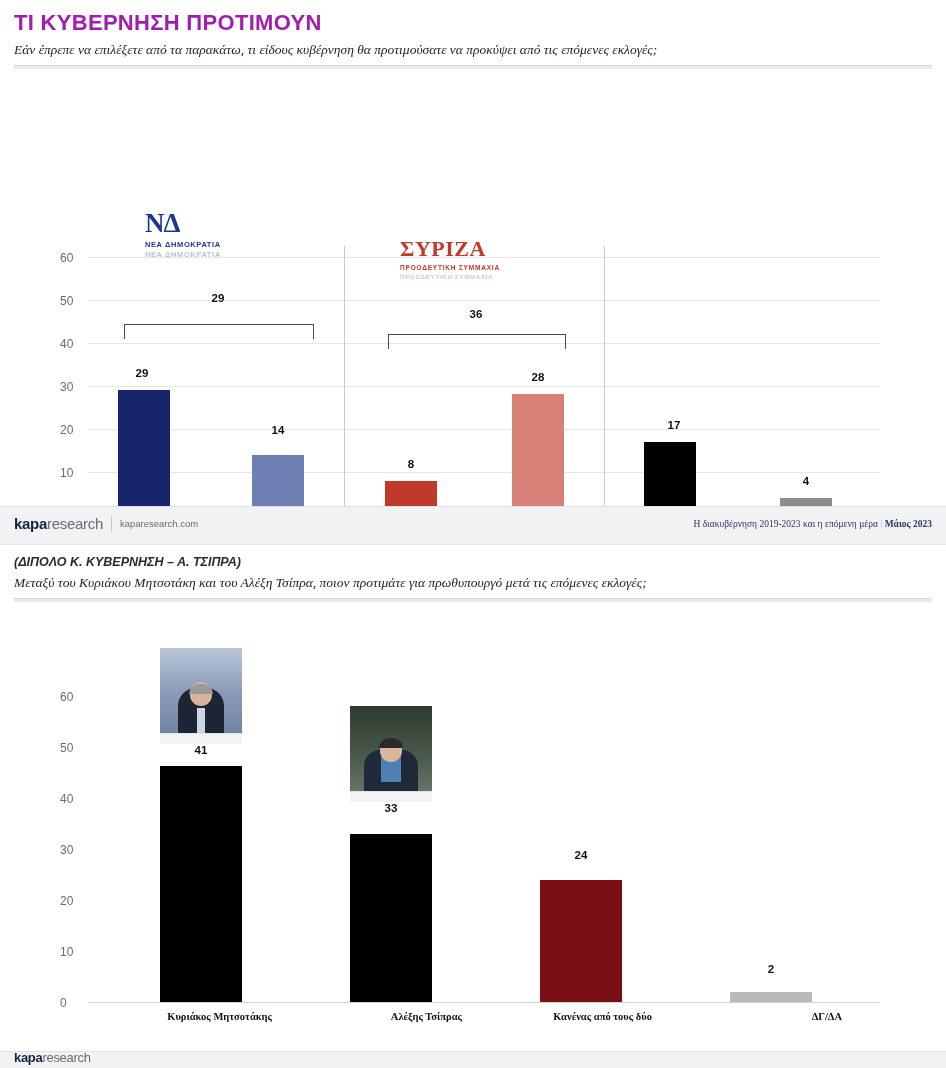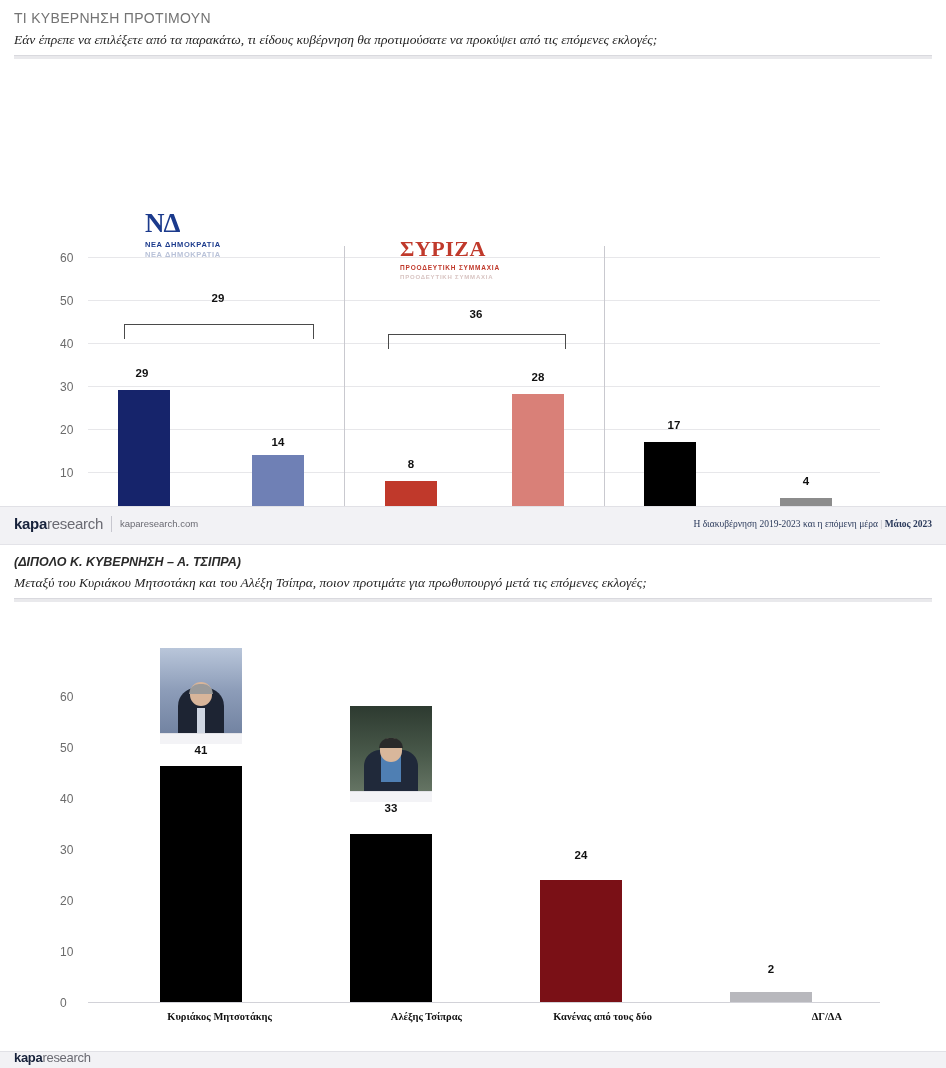--- a/index.html
+++ b/index.html
@@ -12,24 +12,24 @@
   }
   .slide{position:relative;width:946px;background:#fff;}
   .slide-1{height:540px;}
   .slide-2{height:528px;}
 
   
   .slide-head{padding:10px 14px 0 14px;}
   .title-row{display:flex;align-items:baseline;gap:8px;}
   .title{
     font-family:"Liberation Sans", sans-serif;
-    font-size:14px;
-    font-weight:400;
+    font-size:22px;
+    font-weight:700;
     letter-spacing:.3px;
-    color:#737373;
+    color:#a21caf;
   }
   .title-sub{
     font-size:12.5px;
     font-style:italic;
     font-weight:700;
     color:#2a2a2a;
   }
   .subtitle{
     margin-top:6px;
     font-size:13.5px;
@@ -213,21 +213,21 @@
     <div class="bracket" style="left:124px;top:228px;width:188px;height:14px;"></div>
     <div class="bracket-val" style="left:168px;top:196px;width:100px;">29</div>
 
     <div class="bracket" style="left:388px;top:238px;width:176px;height:14px;"></div>
     <div class="bracket-val" style="left:426px;top:212px;width:100px;">36</div>
 
     <div class="bar-val" style="left:106px;top:271px;width:72px;">29</div>
     <div class="bar" style="left:118px;top:294px;width:52px;height:125px;background:#16246b;"></div>
     <div class="cat-label" style="left:92px;top:428px;width:106px;">Αυτοδύναμη<br>κυβέρνηση Νέας<br>Δημοκρατίας</div>
 
-    <div class="bar-val" style="left:242px;top:340px;width:72px;">14</div>
+    <div class="bar-val" style="left:242px;top:328px;width:72px;">14</div>
     <div class="bar" style="left:252px;top:359px;width:52px;height:60px;background:#6f80b5;"></div>
     <div class="cat-label" style="left:222px;top:428px;width:112px;">Κυβέρνηση<br>συνεργασίας με κορμό<br>τη Νέα Δημοκρατία</div>
 
     <div class="bar-val" style="left:375px;top:362px;width:72px;">8</div>
     <div class="bar" style="left:385px;top:385px;width:52px;height:34px;background:#c0392b;"></div>
     <div class="cat-label" style="left:355px;top:428px;width:112px;">Αυτοδύναμη<br>κυβέρνηση ΣΥΡΙΖΑ</div>
 
     <div class="bar-val" style="left:502px;top:275px;width:72px;">28</div>
     <div class="bar" style="left:512px;top:298px;width:52px;height:121px;background:#d98078;"></div>
     <div class="cat-label" style="left:482px;top:428px;width:112px;">Κυβέρνηση<br>συνεργασίας με κορμό<br>τον ΣΥΡΙΖΑ</div>

